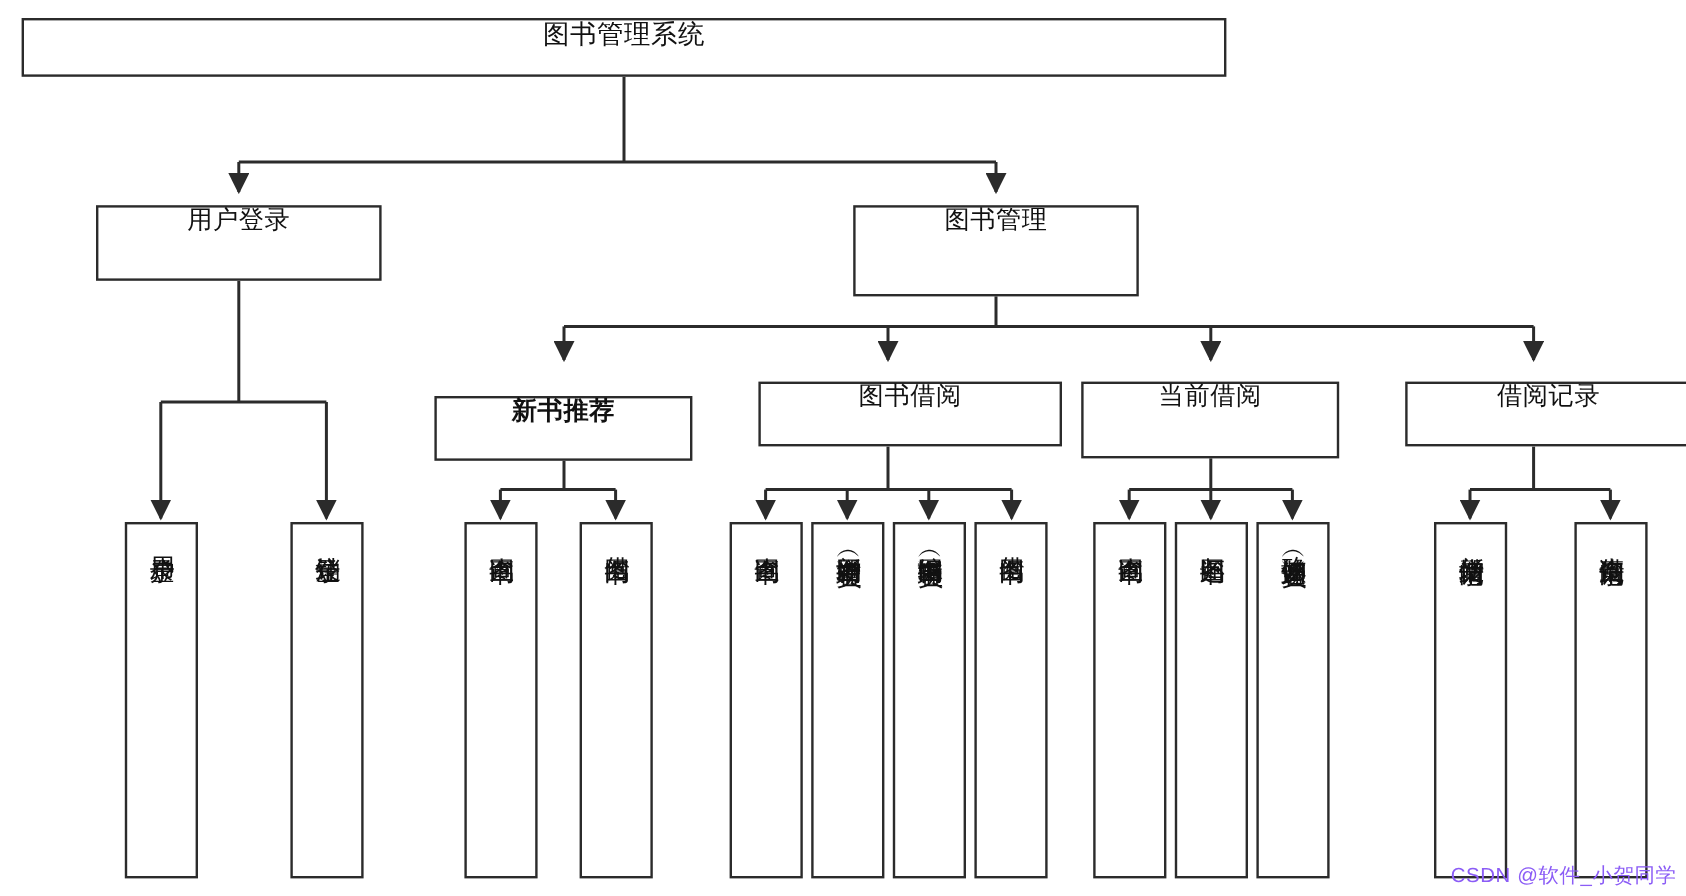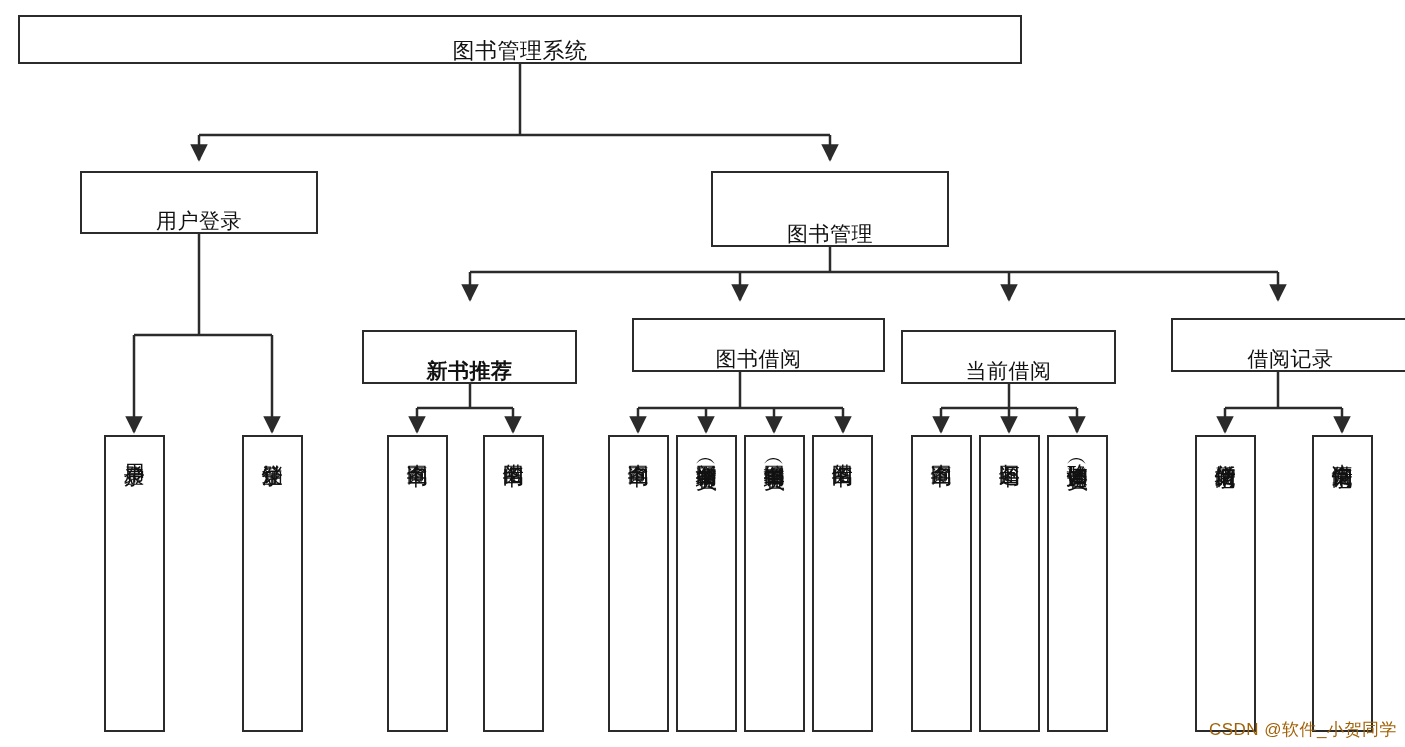--- a/index.html
+++ b/index.html
@@ -25,21 +25,21 @@
     width: 1405px;
     height: 747px;
     pointer-events: none;
   }
   .node {
     position: absolute;
     box-sizing: border-box;
     background: #ffffff;
     border: 2px solid #2b2b2b;
     display: flex;
-    align-items: flex-end;
+    align-items: flex-start;
     justify-content: center;
     color: #111111;
   }
   .node-label {
     display: block;
     text-align: center;
     line-height: 1.05;
     white-space: nowrap;
   }
   .node.horizontal .node-label {
@@ -60,21 +60,21 @@
     font-size: 21px;
     line-height: 1.22;
     letter-spacing: 1px;
     white-space: nowrap;
   }
   #watermark {
     position: absolute;
     right: 8px;
     bottom: 6px;
     font-size: 17px;
-    color: #a16207;
+    color: #8b5cf6;
     letter-spacing: 0.5px;
     white-space: nowrap;
     user-select: none;
   }
 </style>
 </head>
 <body>
 
 <div id="diagram-root">
 
@@ -153,21 +153,21 @@
   </div>
 
   <div class="node horizontal" style="left:362px; top:330px; width:215px; height:54px;font-weight:bold;">
     <span class="node-label">新书推荐</span>
   </div>
 
   <div class="node horizontal" style="left:632px; top:318px; width:253px; height:54px;">
     <span class="node-label">图书借阅</span>
   </div>
 
-  <div class="node horizontal" style="left:901px; top:318px; width:215px; height:54px;margin-top:12px;">
+  <div class="node horizontal" style="left:901px; top:318px; width:215px; height:64px;">
     <span class="node-label">当前借阅</span>
   </div>
 
   <div class="node horizontal" style="left:1171px; top:318px; width:239px; height:54px;">
     <span class="node-label">借阅记录</span>
   </div>
 
   <div class="node vertical" style="left:104px; top:435px; width:61px; height:297px;">
     <span class="node-label">用户登录</span>
   </div>

